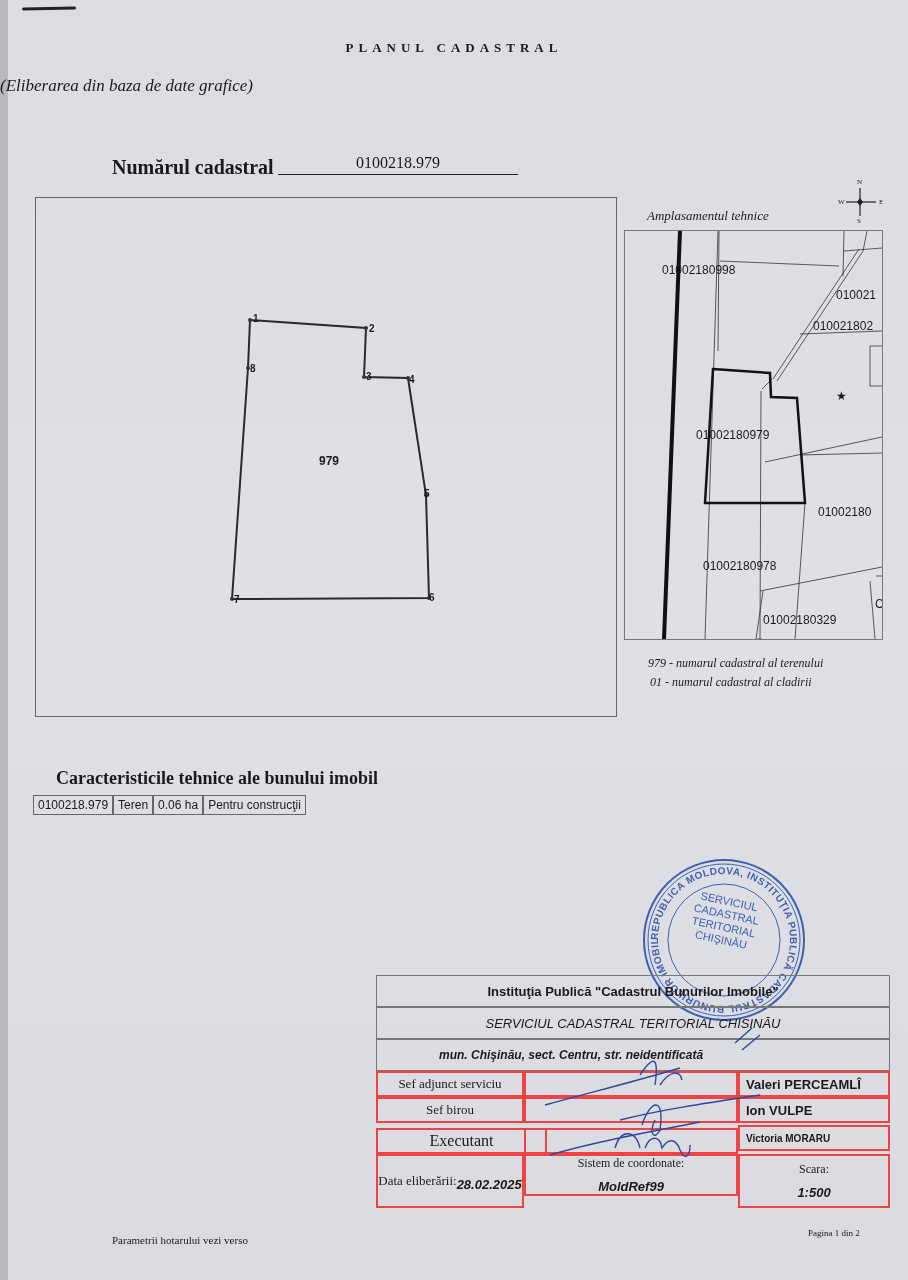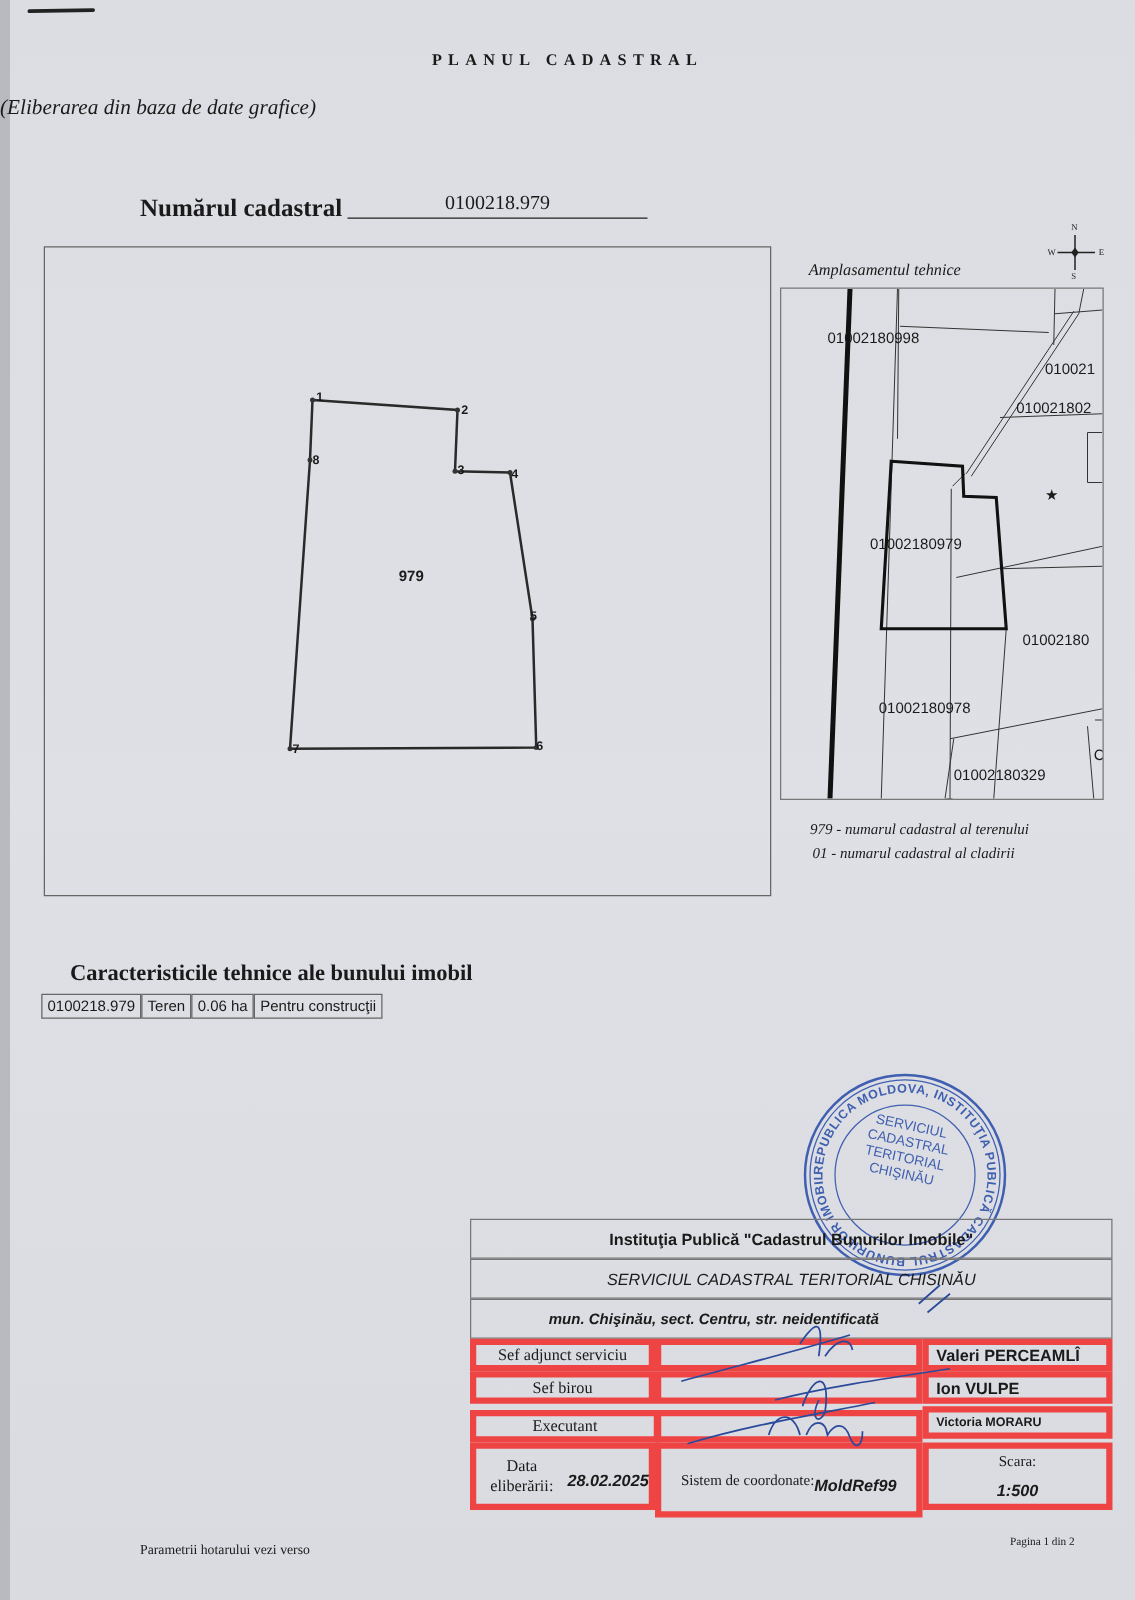--- a/index.html
+++ b/index.html
@@ -17,21 +17,21 @@
   .compass{position:absolute;left:836px;top:178px;}
   .loc-map{position:absolute;left:624px;top:230px;width:257px;height:408px;border:1px solid #777;overflow:hidden;}
   .legend{position:absolute;left:648px;font-style:italic;font-size:12px;}
   .char-title{position:absolute;left:56px;top:768px;font-weight:bold;font-size:18px;}
   table.char{position:absolute;left:33px;top:791px;border-collapse:separate;border-spacing:0 4px;font-family:"Liberation Sans",sans-serif;font-size:12px;}
   table.char td{border:1px solid #666;padding:2px 4px;height:14px;}
   table.char tr.head td{font-weight:normal;}
   .stamp{position:absolute;left:642px;top:858px;width:164px;height:164px;}
   .sig-table{position:absolute;left:376px;top:975px;width:514px;}
   .row{position:absolute;left:0;border:1px solid #777;box-sizing:border-box;display:flex;align-items:center;justify-content:center;font-family:"Liberation Sans",sans-serif;}
-  .cell{position:absolute;border:5px solid #ef4444;box-sizing:border-box;display:flex;align-items:center;text-align:center;}
+  .cell{position:absolute;border:2px solid #ef4444;box-sizing:border-box;display:flex;align-items:center;text-align:center;}
   .serif{font-family:"Liberation Serif",serif;}
   .sans{font-family:"Liberation Sans",sans-serif;}
   .footer-left{position:absolute;left:112px;top:1234px;font-size:11px;}
   .footer-right{position:absolute;left:808px;top:1228px;font-size:9px;}
   .sigs{position:absolute;left:0;top:0;pointer-events:none;}
 </style>
 </head>
 <body>
 
 <div class="page"></div>
@@ -161,29 +161,29 @@
   <div class="row" style="top:64px;width:514px;height:32px;font-style:italic;font-weight:bold;font-size:12px;justify-content:flex-start;padding-left:62px;">mun. Chişinău, sect. Centru, str. neidentificată</div>
 
   <div class="cell serif" style="left:0;top:96px;width:148px;height:26px;justify-content:center;font-size:13px;">Sef adjunct serviciu</div>
   <div class="cell" style="left:148px;top:96px;width:214px;height:26px;"></div>
   <div class="cell sans" style="left:362px;top:96px;width:152px;height:26px;padding-left:6px;font-weight:bold;font-size:13px;">Valeri PERCEAMLÎ</div>
 
   <div class="cell serif" style="left:0;top:122px;width:148px;height:26px;justify-content:center;font-size:13px;">Sef birou</div>
   <div class="cell" style="left:148px;top:122px;width:214px;height:26px;"></div>
   <div class="cell sans" style="left:362px;top:122px;width:152px;height:26px;padding-left:6px;font-weight:bold;font-size:13px;">Ion VULPE</div>
 
-  <div class="cell serif" style="left:0;top:153px;width:152px;height:26px;justify-content:center;font-size:13px;">Executant</div>
+  <div class="cell serif" style="left:0;top:153px;width:171px;height:26px;justify-content:center;font-size:16px;">Executant</div>
   <div class="cell" style="left:148px;top:153px;width:214px;height:26px;"></div>
   <div class="cell sans" style="left:362px;top:150px;width:152px;height:26px;padding-left:6px;font-weight:bold;font-size:10px;">Victoria MORARU</div>
 
   <div class="cell" style="left:0;top:179px;width:148px;height:54px;flex-direction:row;justify-content:center;">
     <span class="serif" style="font-size:13px;">Data eliberării:</span>
     <span class="sans" style="font-size:13px;font-weight:bold;font-style:italic;margin-top:6px;">28.02.2025</span>
   </div>
-  <div class="cell" style="left:148px;top:179px;width:214px;height:60px;flex-direction:row;justify-content:center;">
+  <div class="cell" style="left:148px;top:179px;width:214px;height:42px;flex-direction:column;justify-content:center;">
     <span class="serif" style="font-size:12px;">Sistem de coordonate:</span>
     <span class="sans" style="font-size:13px;font-weight:bold;font-style:italic;margin-top:8px;">MoldRef99</span>
   </div>
   <div class="cell" style="left:362px;top:179px;width:152px;height:54px;flex-direction:column;justify-content:center;">
     <span class="serif" style="font-size:12px;">Scara:</span>
     <span class="sans" style="font-size:13px;font-weight:bold;font-style:italic;margin-top:8px;">1:500</span>
   </div>
 </div>
 
 <svg class="sigs" width="908" height="1280">

